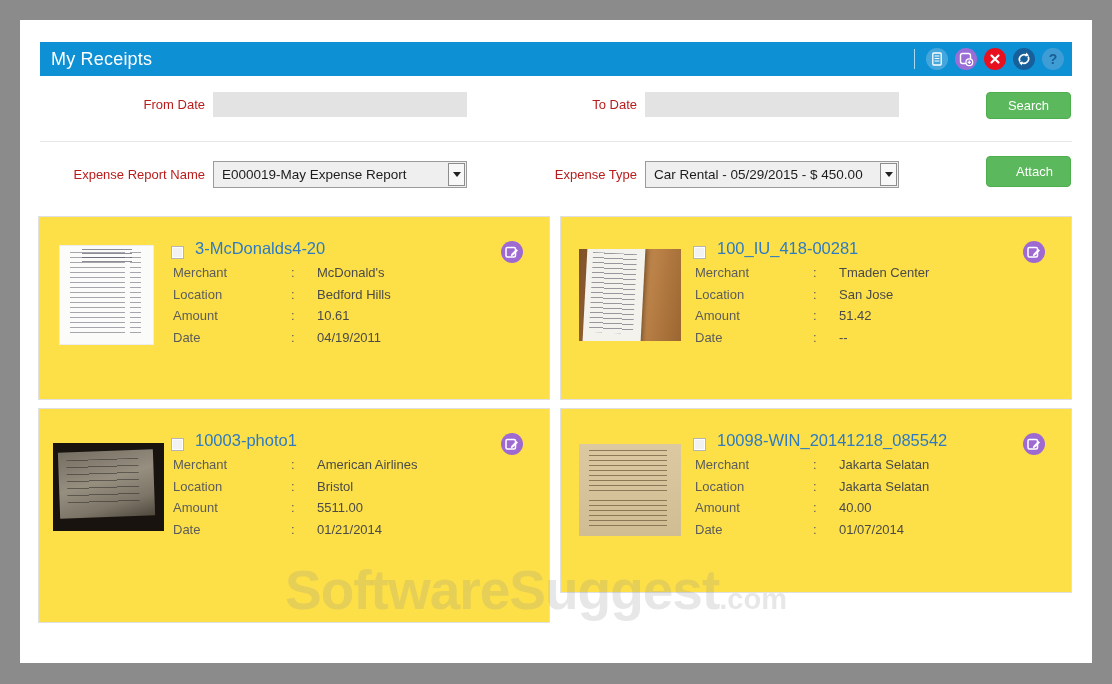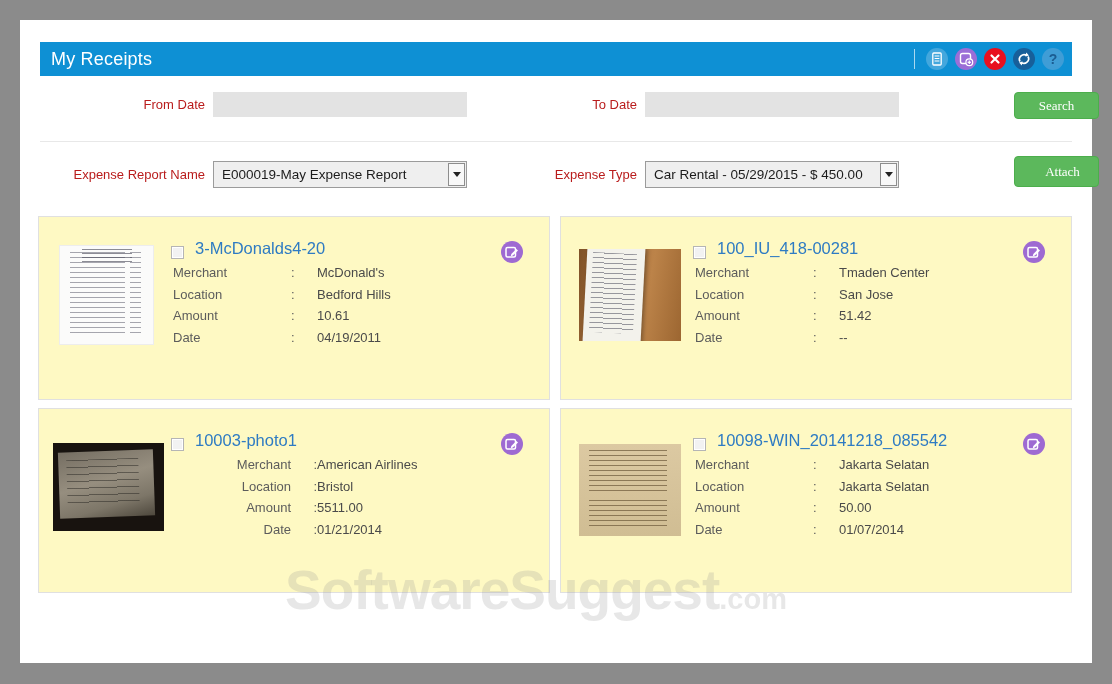--- a/index.html
+++ b/index.html
@@ -21,41 +21,41 @@
   .ic-help  { background:#3f9dd6; }
   .help-glyph { color:#1b5c92; font-size:14px; font-weight:bold; line-height:22px; }
 
   
   .lbl { position:absolute; font-size:13px; color:#b91c1c; text-align:right; height:25px; line-height:25px; }
   .lbl-from { left:25px;  top:72px; width:160px; }
   .lbl-to   { left:457px; top:72px; width:160px; }
   .date-input { position:absolute; width:254px; height:25px; background:#e3e3e3; border:0; outline:none; font-size:13px; padding:0 6px; color:#333; }
   .inp-from { left:193px; top:72px; }
   .inp-to   { left:625px; top:72px; }
-  .btn-green { position:absolute; background:#5cb85c; border:1px solid #4cae4c; border-radius:4px; color:#ffffff; font-size:13px; font-family:Liberation Serif, serif; cursor:pointer;margin-left:28px; }
+  .btn-green { position:absolute; background:#5cb85c; border:1px solid #4cae4c; border-radius:4px; color:#ffffff; font-size:13px; font-family:Liberation Sans, sans-serif; cursor:pointer; }
   .btn-search { left:966px; top:72px; width:85px; height:27px; }
   .btn-attach { left:966px; top:136px; width:85px; height:31px;padding-left:12px; }
 
   .divider { position:absolute; left:20px; top:121px; width:1032px; height:0; border-top:1px solid #e8e8e8; }
 
   
   .lbl-report { left:25px;  top:142px; width:160px; }
   .lbl-type   { left:457px; top:142px; width:160px; }
   .combo { position:absolute; width:254px; height:27px; background:#efefef; border:1px solid #9b9b9b; cursor:pointer; }
   .combo-report { left:193px; top:141px; }
   .combo-type   { left:625px; top:141px; }
   .combo-text { position:absolute; left:8px; top:0; right:22px; line-height:25px; font-size:13.5px; color:#1c1c1c; white-space:nowrap; overflow:hidden; }
   .combo-btn { position:absolute; right:1px; top:1px; width:17px; height:23px; background:#f8f8f8; border:1px solid #8d8d8d; display:flex; align-items:center; justify-content:center; }
   .tri-down { width:0; height:0; border-left:4px solid transparent; border-right:4px solid transparent; border-top:5px solid #222; }
 
   
-  .card { position:absolute; width:512px; height:184px; background:#fef9c3; border:1px solid #e0e0e0; }
+  .card { position:absolute; width:512px; height:184px; background:#fde047; border:1px solid #e0e0e0; }
   .card-1 { left:18px;  top:196px; }
   .card-2 { left:540px; top:196px; }
-  .card-3 { left:18px;  top:388px; height:185px;text-align:right; }
+  .card-3 { left:18px;  top:388px; height:215px; }
   .card-4 { left:540px; top:388px; height:185px; }
 
   .cb { position:absolute; left:132px; top:29px; width:13px; height:13px; background:#f2f2f2; border:1px solid #b5b5b5; box-shadow:inset 0 0 0 1px #fff; cursor:pointer; }
   .card-title { position:absolute; left:156px; top:22px; font-size:16.5px; color:#2e7bc3; text-decoration:none; cursor:pointer; white-space:nowrap; }
   .edit-btn { position:absolute; right:26px; top:24px; width:22px; height:22px; border-radius:50%; background:#9e6ad2; display:flex; align-items:center; justify-content:center; cursor:pointer; }
 
   .frow { position:absolute; left:134px; height:21px; font-size:13px; color:#555; white-space:nowrap; }
   .r0 { top:48px; } .r1 { top:70px; } .r2 { top:91px; } .r3 { top:113px; }
   .flabel { display:inline-block; width:118px; color:#5c5c5c; }
   .fcolon { display:inline-block; width:26px; color:#5c5c5c; }
@@ -219,19 +219,19 @@
     <span class="cb"></span>
     <a class="card-title">10098-WIN_20141218_085542</a>
     <div class="edit-btn">
       <svg width="22" height="22" viewBox="0 0 22 22">
         <rect x="5" y="6.5" width="9.5" height="9.5" rx="1.5" fill="none" stroke="#fff" stroke-width="1.5"></rect>
         <path d="M10.3 13 L15.4 7.9 L17 9.5 L11.9 14.6 L9.8 15.2 Z" fill="#fff"></path>
       </svg>
     </div>
     <div class="frow r1"><span class="flabel">Location</span><span class="fcolon">:</span><span class="fvalue">Jakarta Selatan</span></div>
     <div class="frow r0"><span class="flabel">Merchant</span><span class="fcolon">:</span><span class="fvalue">Jakarta Selatan</span></div>
-    <div class="frow r2"><span class="flabel">Amount</span><span class="fcolon">:</span><span class="fvalue">50.00</span></div>
+    <div class="frow r2"><span class="flabel">Amount</span><span class="fcolon">:</span><span class="fvalue">40.00</span></div>
     <div class="frow r3"><span class="flabel">Date</span><span class="fcolon">:</span><span class="fvalue">01/07/2014</span></div>
   </div>
 
   <div class="watermark"><span>SoftwareSuggest</span><span class="suffix">.com</span></div>
 
 </div>
 
 </body></html>

